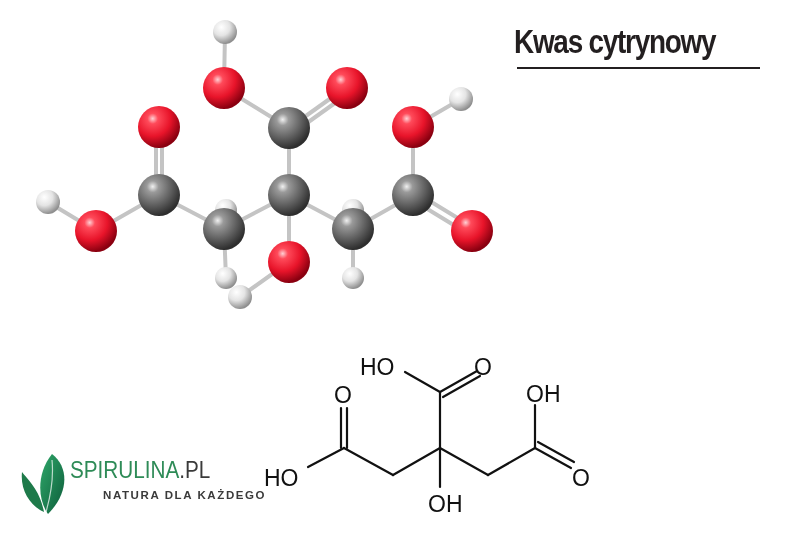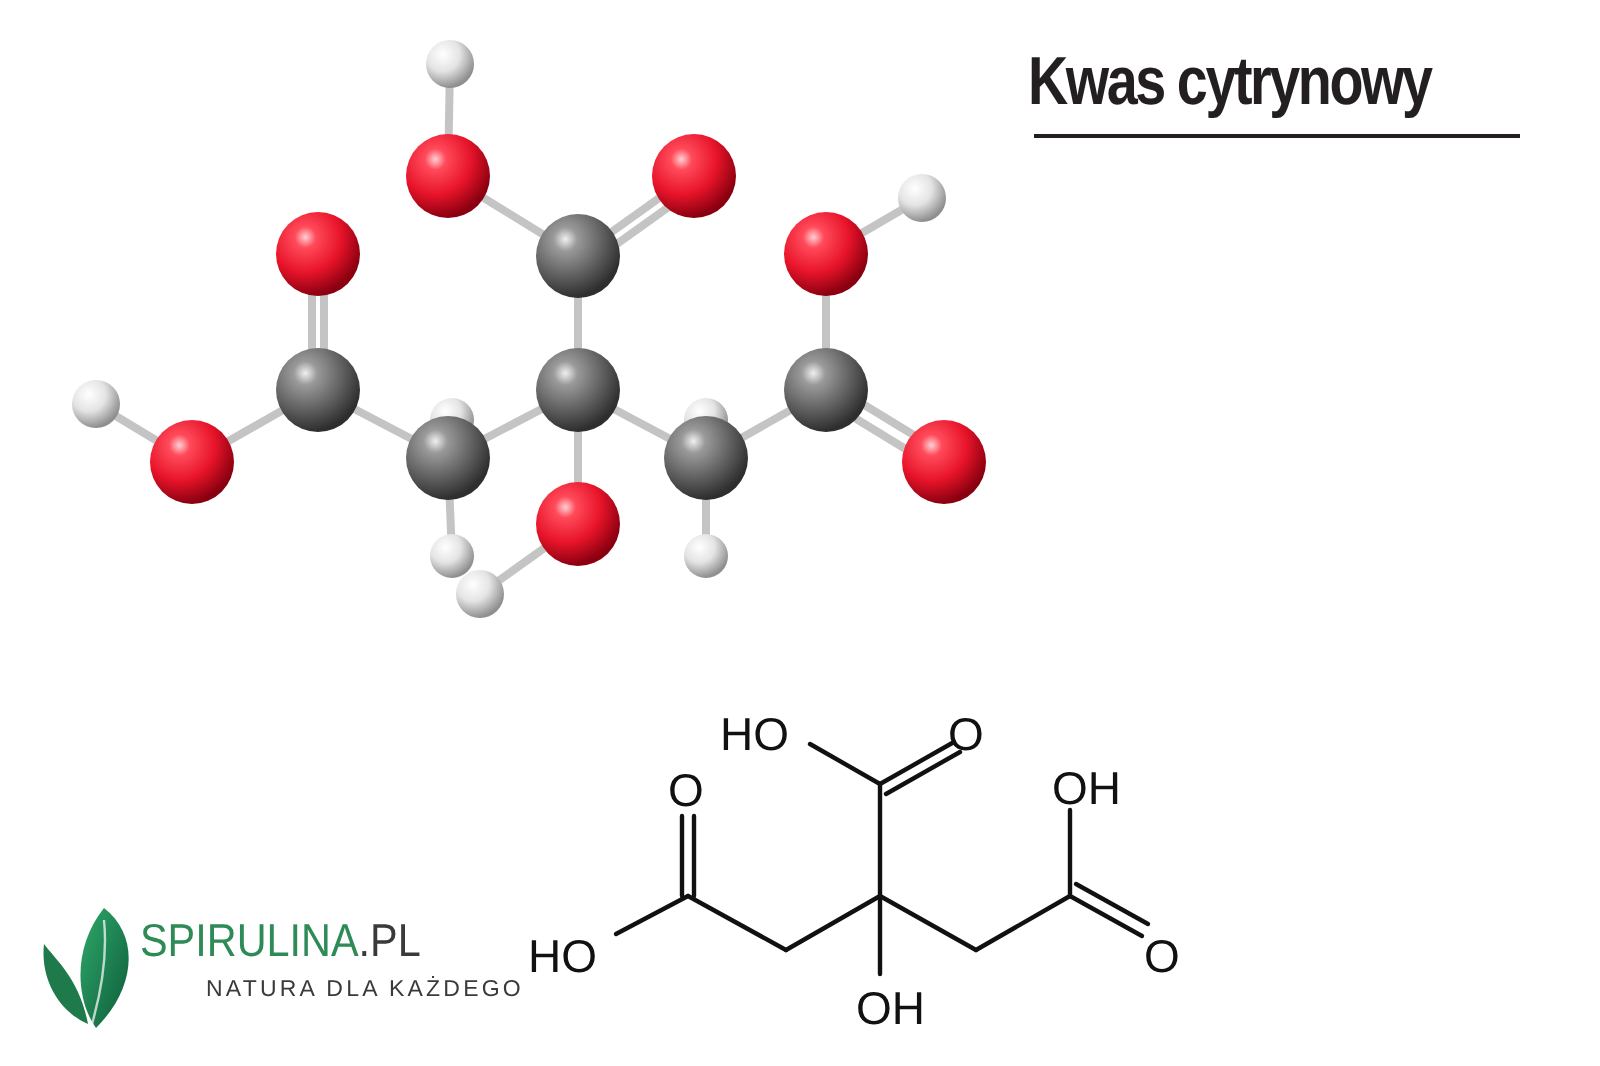--- a/index.html
+++ b/index.html
@@ -5,21 +5,21 @@
   html, body { margin:0; padding:0; background:#ffffff; }
   body { width:800px; height:533px; position:relative; overflow:hidden; font-family:"Liberation Sans", sans-serif; }
   #title { position:absolute; left:514px; top:22px; font-family:"Liberation Sans", sans-serif; font-weight:bold; font-size:34px; color:#231f20; letter-spacing:-1.5px; transform:scaleX(0.82); transform-origin:left top; white-space:nowrap; }
   #title-underline { position:absolute; left:517px; top:67px; width:243px; height:2px; background:#231f20; }
   #model-svg { position:absolute; left:0; top:0; }
   #formula-svg { position:absolute; left:250px; top:340px; }
   .fl { font-family:"Liberation Sans", sans-serif; font-size:23px; fill:#111111; }
   #logo { position:absolute; left:18px; top:450px; width:210px; height:70px; }
   #logo-name { position:absolute; left:70px; top:457px; font-family:"Liberation Sans", sans-serif; font-size:23px; color:#2e8b57; letter-spacing:0px; transform:scaleX(0.9); transform-origin:left top; white-space:nowrap; }
   #logo-name .pl { color:#3a3a3a; }
-  #logo-tag { position:absolute; left:70px; top:489px; font-family:"Liberation Sans", sans-serif; font-weight:normal; font-size:11.5px; color:#3a3a3a; letter-spacing:1.6px; white-space:nowrap;padding-left:33px; }
+  #logo-tag { position:absolute; left:70px; top:489px; font-family:"Liberation Sans", sans-serif; font-weight:bold; font-size:11.5px; color:#3a3a3a; letter-spacing:1.6px; white-space:nowrap;padding-left:33px; }
 </style>
 </head>
 <body>
 
 <div id="title">Kwas cytrynowy</div>
 <div id="title-underline"></div>
 
 <svg id="model-svg" width="520" height="320" viewBox="0 0 520 320">
   <defs>
     <radialGradient id="gO" cx="35%" cy="30%" r="70%">

